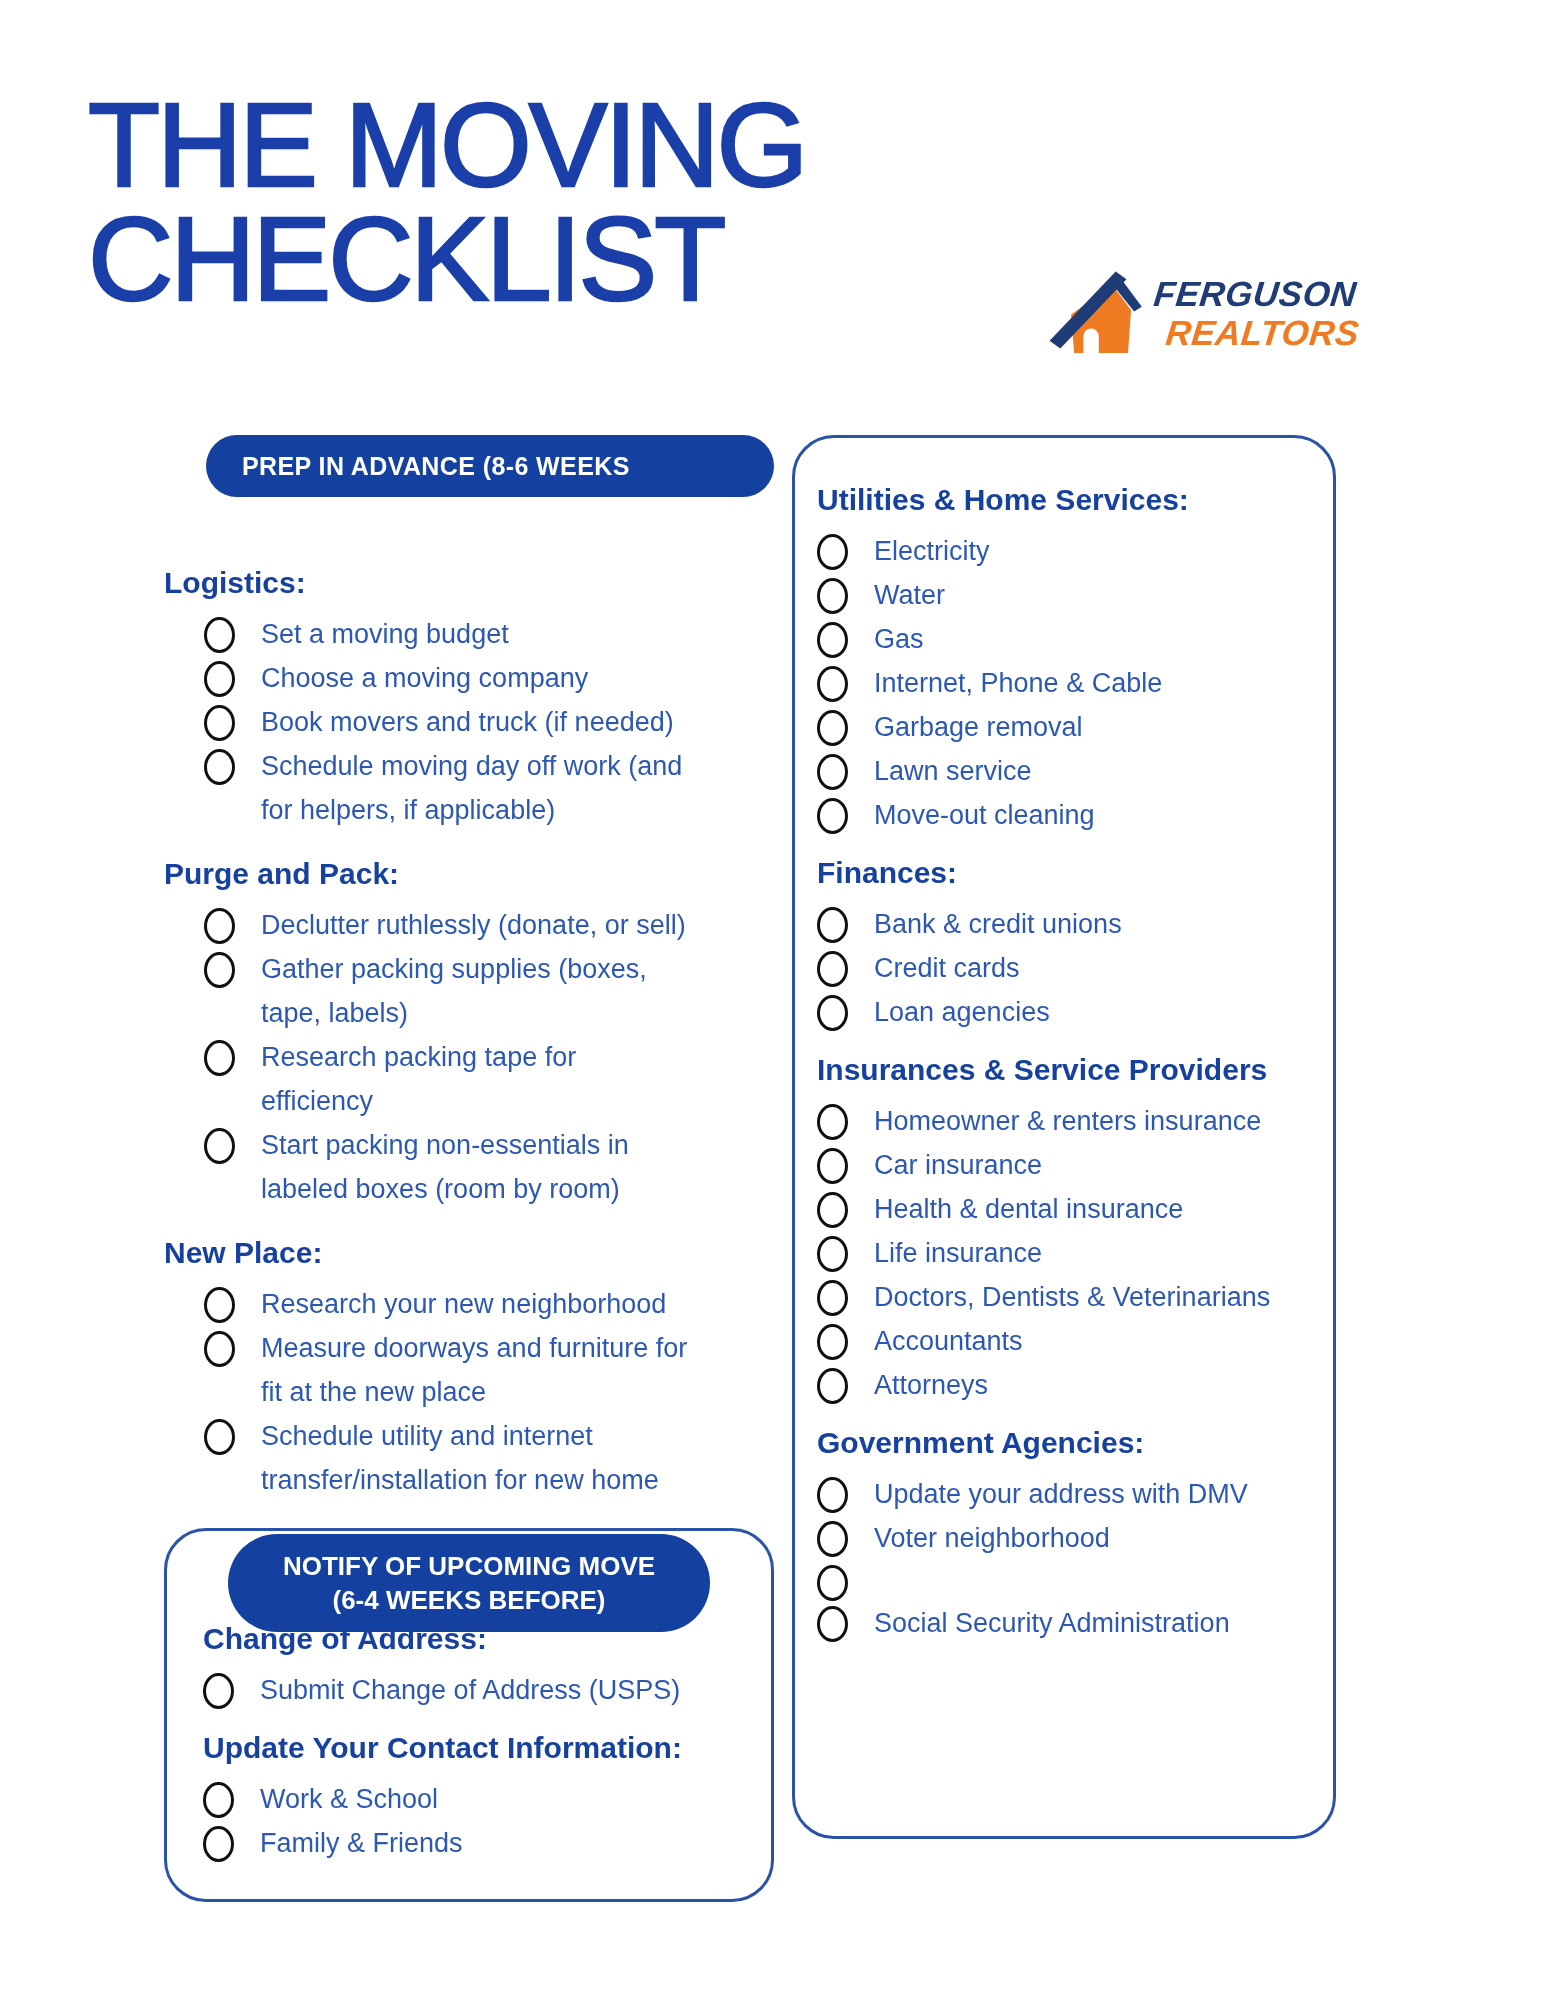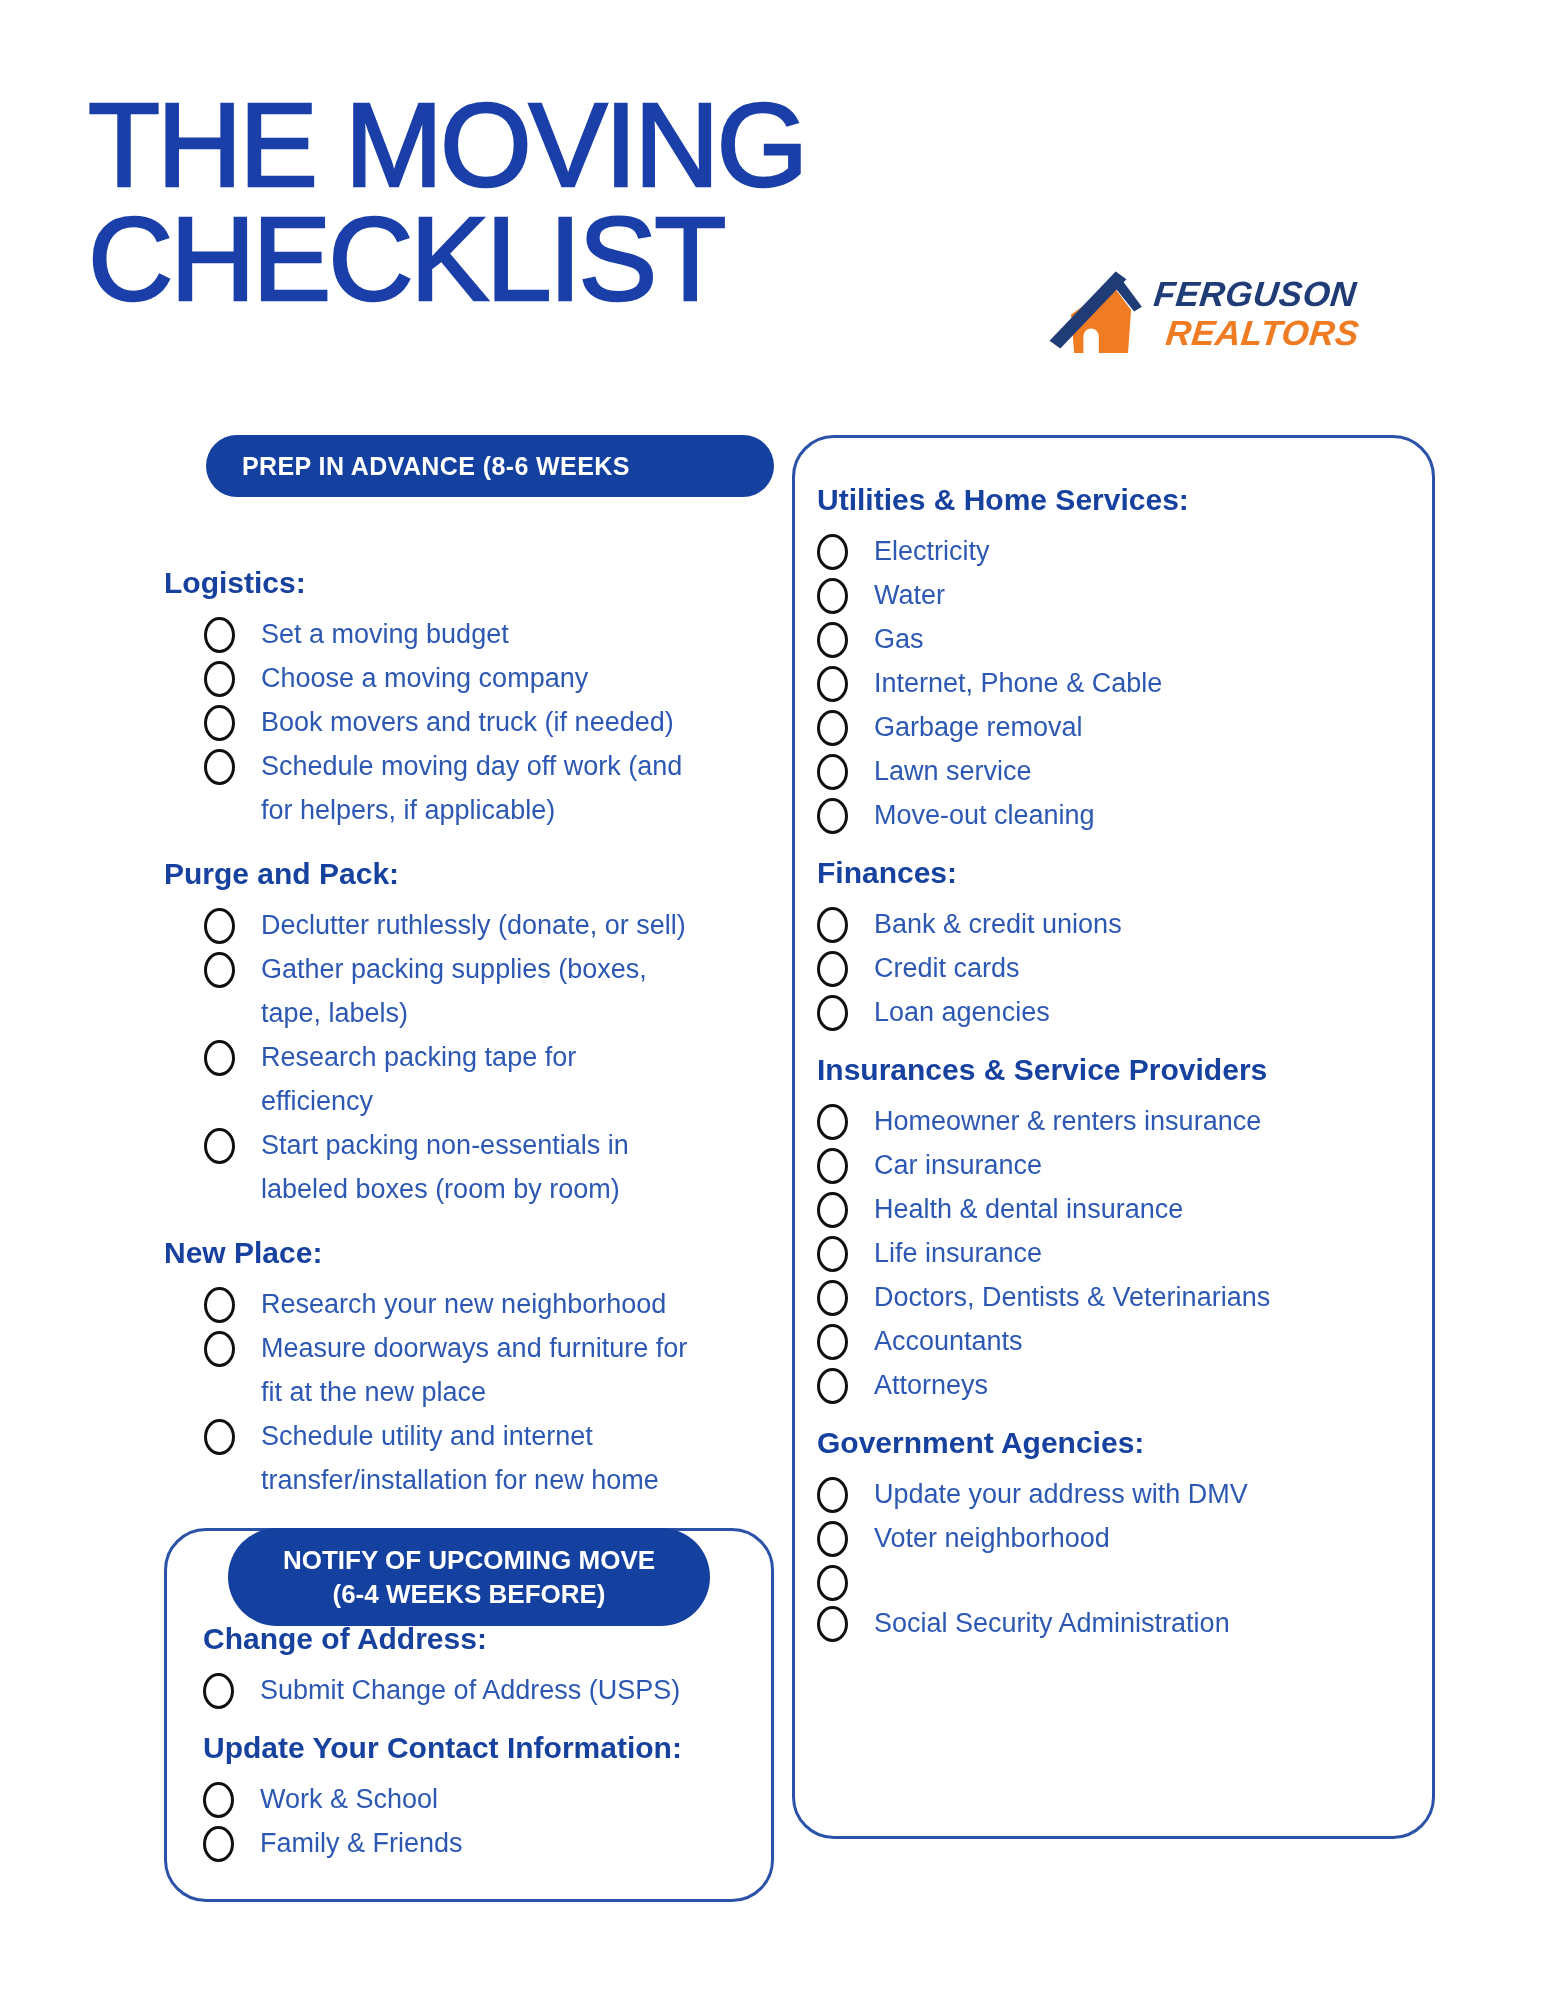--- a/index.html
+++ b/index.html
@@ -19,28 +19,28 @@
   .logo{position:absolute;left:1048px;top:258px;display:flex;align-items:center;}
   .logo svg{width:100px;height:110px;flex:0 0 auto;}
   .logo-names{margin-left:4px;transform:skewX(-6deg);font-style:italic;font-weight:700;
               font-size:35px;line-height:1.1;letter-spacing:.5px;}
   .logo-line1{color:var(--logo-navy);}
   .logo-line2{color:var(--logo-orange);margin-left:16px;}
 
   
   .main{display:flex;margin:118px 0 0 160px;gap:18px;align-items:flex-start;}
   .col-left{width:614px;padding-left:4px;}
-  .col-right{width:643px;}
+  .col-right{width:544px;}
 
   
   .badge{display:inline-block;margin-left:42px;padding:0 36px;height:62px;line-height:62px;
          background:var(--pill-blue);color:#fff;font-weight:700;font-size:25px;
          letter-spacing:.4px;border-radius:34px;}
   .notify-wrap{position:relative;margin-top:26px;width:610px;}
-  .notify-badge{position:absolute;top:0;left:50%;transform:translateX(-50%);width:482px;
+  .notify-badge{position:absolute;top:6px;left:50%;transform:translateX(-50%);width:482px;
                 background:var(--pill-blue);color:#fff;text-align:center;font-weight:700;
                 font-size:26px;line-height:34px;padding:15px 0;border-radius:50px;
                 white-space:pre-line;z-index:2;}
   .notify-box{border:3px solid var(--border-blue);border-radius:42px;
               padding:72px 24px 34px 36px;min-height:300px;}
 
   
   .right-box{border:3px solid var(--border-blue);border-radius:42px;
              padding:26px 18px 40px 22px;min-height:1404px;}
 

